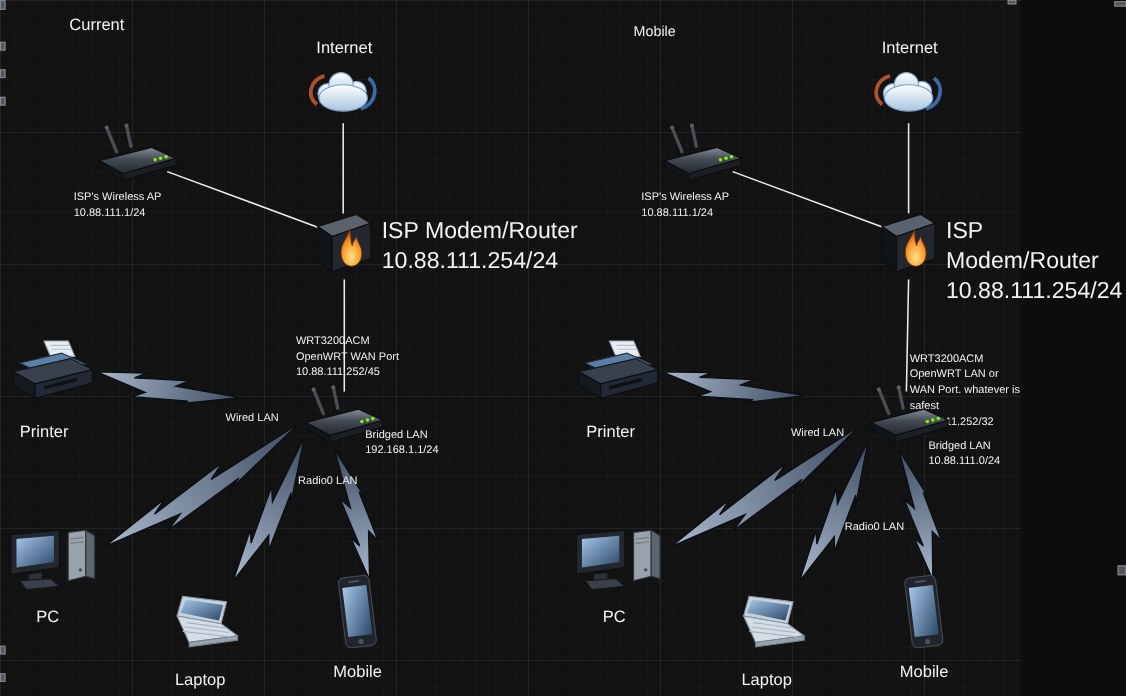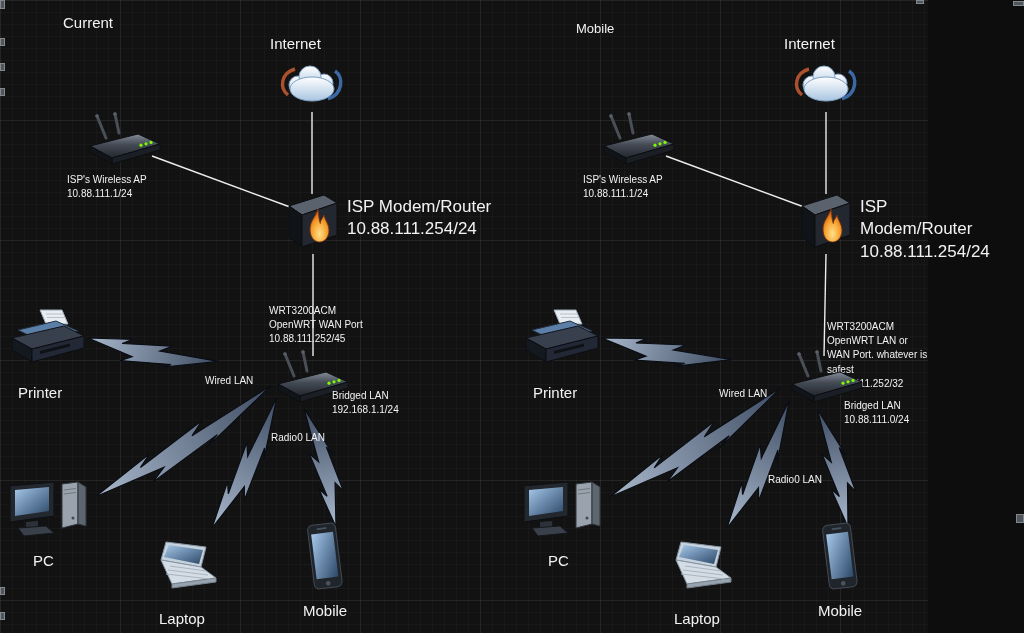--- a/index.html
+++ b/index.html
@@ -10,25 +10,25 @@
       linear-gradient(rgba(255,255,255,0.05) 1px, transparent 1px),
       linear-gradient(90deg, rgba(255,255,255,0.05) 1px, transparent 1px),
       linear-gradient(rgba(255,255,255,0.022) 1px, transparent 1px),
       linear-gradient(90deg, rgba(255,255,255,0.022) 1px, transparent 1px);
     background-size:120px 120px,120px 120px,12px 12px,12px 12px;}
   .group{position:absolute;inset:0}
   .node{position:absolute}
   .node svg{width:100%;height:100%;display:block;overflow:visible}
   .edges{position:absolute;left:0;top:0}
   .lbl{position:absolute;color:#f2f2f4;white-space:pre-line}
-  .lbl.lg{font-size:17px;line-height:1.32}
+  .lbl.lg{font-size:21px;line-height:1.32}
   .lbl.md{font-size:15px;line-height:1.3}
   .lbl.md2{font-size:13px;line-height:1.3}
   .lbl.sm{font-size:10px;line-height:1.42}
-  .lbl.center{text-align:left}
+  .lbl.center{text-align:center}
   .edge-mark{position:absolute;background:#51565c;border:1px solid #83888d}
   .defs-svg{position:absolute;width:0;height:0}
 </style>
 </head>
 <body>
 
 <div id="canvas">
 
   <svg class="defs-svg" aria-hidden="true">
     <defs>

